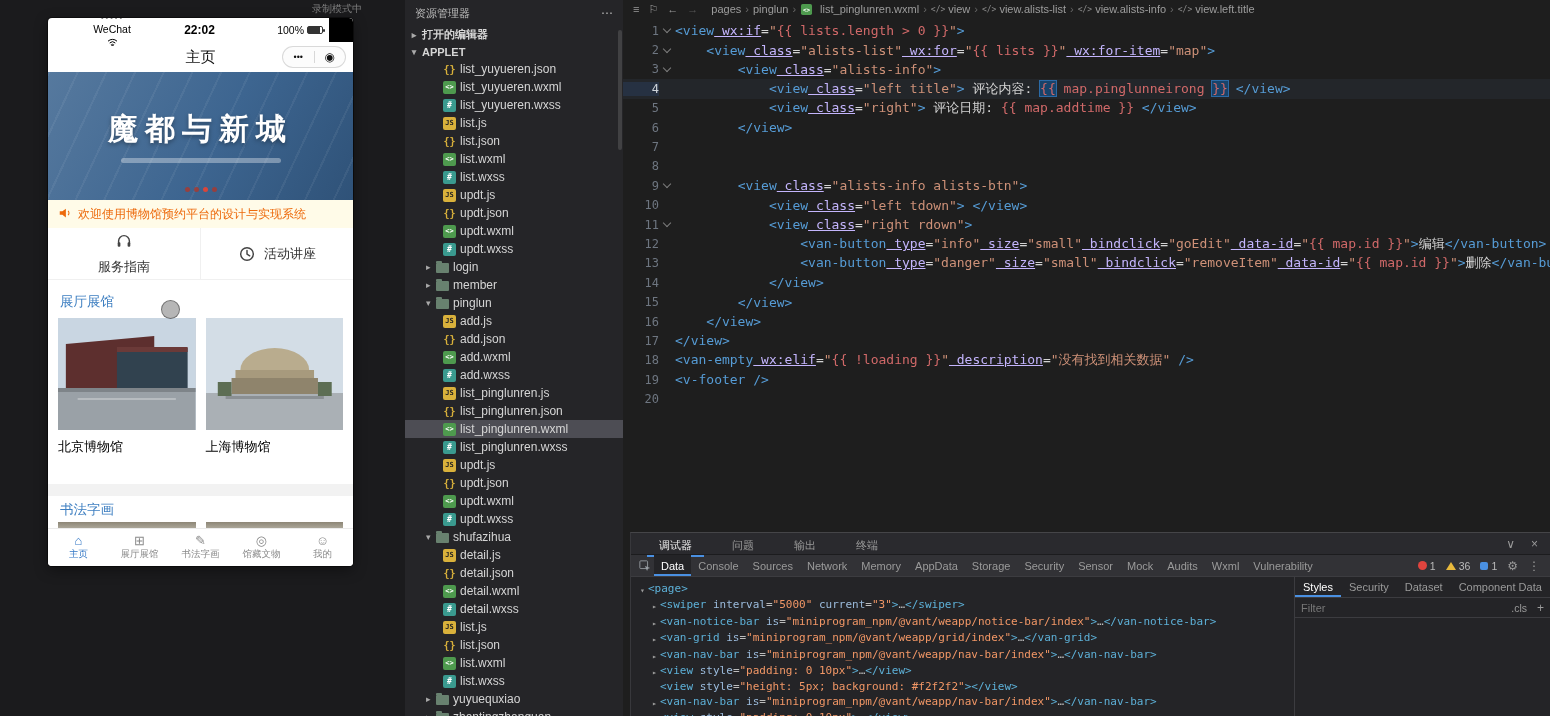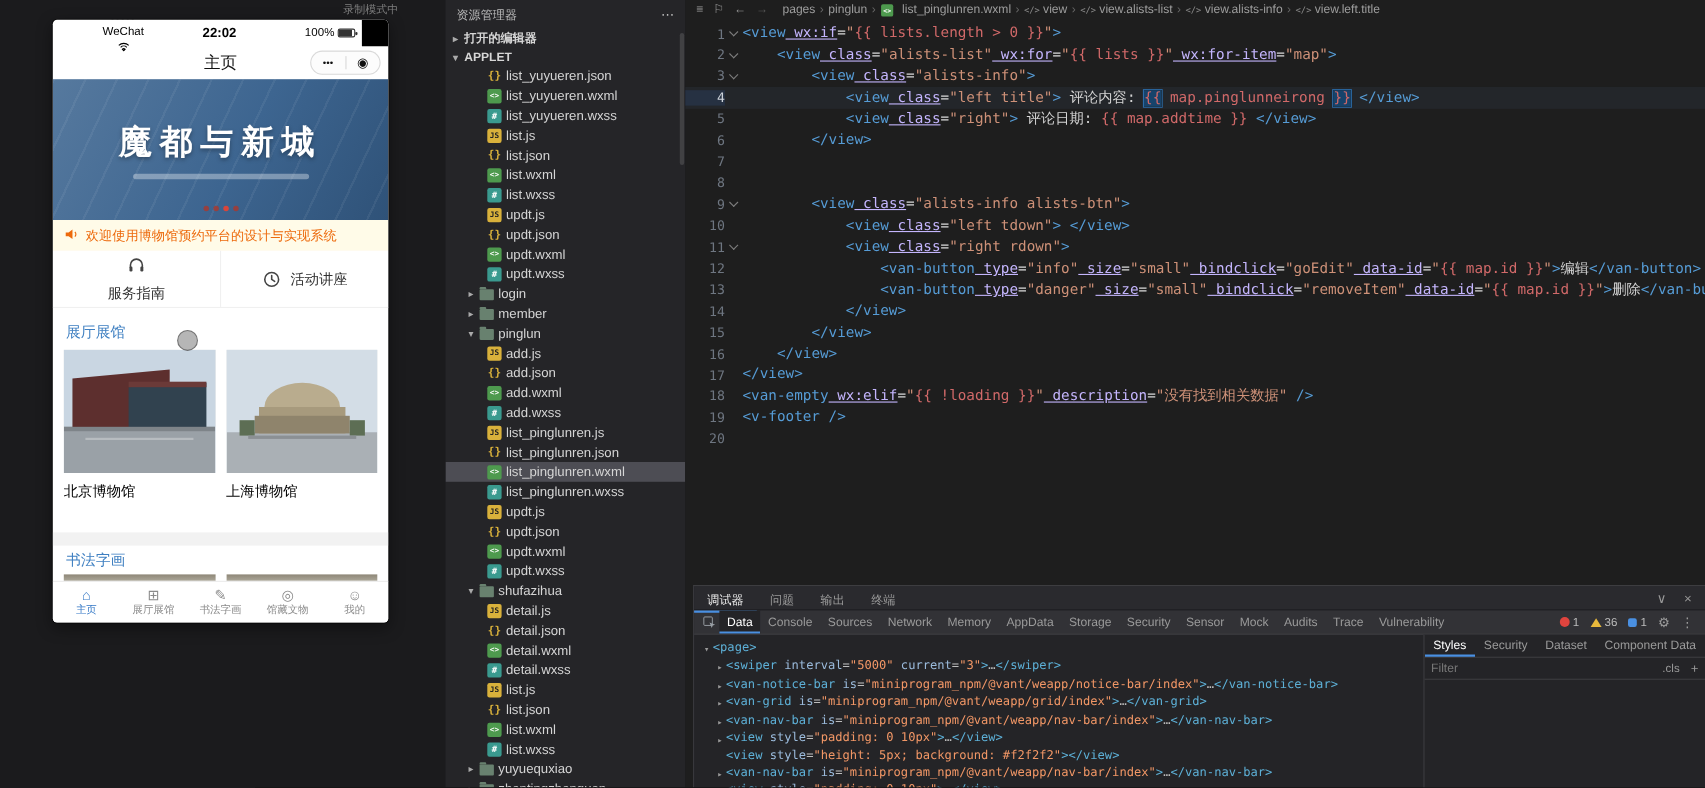--- a/index.html
+++ b/index.html
@@ -103,21 +103,21 @@
   .cline.cur { background:rgba(96,139,193,.08); }
   .cline.cur .lnum { color:#cdd3da; background:#28385399; }
   .tk-t { color:#569cd6; } .tk-a { color:#c4b5fd;text-decoration:underline; } .tk-s { color:#ce9178; }
   .tk-m { color:#d16969; } .tk-x { color:#d4d4d4; }
   .tk-h { color:#d16969; background:#17436b; box-shadow:0 0 0 1px #2b6aa6; }
 
   
   .debugger { position:absolute; left:630px; top:532px; width:920px; height:184px; background:#242427;
               border-top:1px solid #454548; border-left:1px solid #38383c; }
   .dbg-row1 { height:22px; background:#2a2a2e; display:flex; align-items:center; border-bottom:1px solid #1c1c1e; }
-  .dtab1 { padding:12px 12px; height:100%; display:flex; align-items:center; font-size:11px; color:#9a9a9a; }
+  .dtab1 { padding:12px 12px; height:100%; display:flex; align-items:center; font-size:11px; color:#9a9a9a;margin-left:16px; }
   .dtab1.on { color:#ececec; box-shadow:inset 0 -2px 0 #4a90e2; }
   .dbg-row1-right { margin-left:auto; display:flex; gap:16px; padding-right:12px; color:#9a9a9a; font-size:12px; }
   .dbg-row2 { height:22px; background:#323236; display:flex; align-items:center; border-bottom:1px solid #3c3c40; padding-left:5px; }
   .inspect-ic { width:18px; display:flex; justify-content:center; }
   .dtab2 { padding:0 7px; height:100%; display:flex; align-items:center; font-size:11px; color:#9a9a9a; }
   .dtab2.on { color:#fff; background:#242427; box-shadow:inset 0 -2px 0 #4a90e2; }
   .dbg-badges { margin-left:auto; display:flex; align-items:center; gap:10px; padding-right:10px; font-size:10.5px; color:#bbb; }
   .bdg { display:flex; align-items:center; gap:3px; }
   .bdg-dot { width:9px; height:9px; border-radius:50%; background:#e0443e; }
   .bdg-tri { width:0; height:0; border-left:5px solid transparent; border-right:5px solid transparent; border-bottom:8px solid #e8b93c; }
@@ -628,21 +628,21 @@
           <span class="dtab2">Console</span>
           <span class="dtab2">Sources</span>
           <span class="dtab2">Network</span>
           <span class="dtab2">Memory</span>
           <span class="dtab2">AppData</span>
           <span class="dtab2">Storage</span>
           <span class="dtab2">Security</span>
           <span class="dtab2">Sensor</span>
           <span class="dtab2">Mock</span>
           <span class="dtab2">Audits</span>
-          <span class="dtab2">Trace</span>
+          <span class="dtab2">Wxml</span>
           <span class="dtab2">Vulnerability</span>
         </span>
       <span class="dbg-badges">
         <span class="bdg">
             <span class="bdg-dot"></span>
             <span>1</span>
           </span>
         <span class="bdg">
             <span class="bdg-tri"></span>
             <span>36</span>

